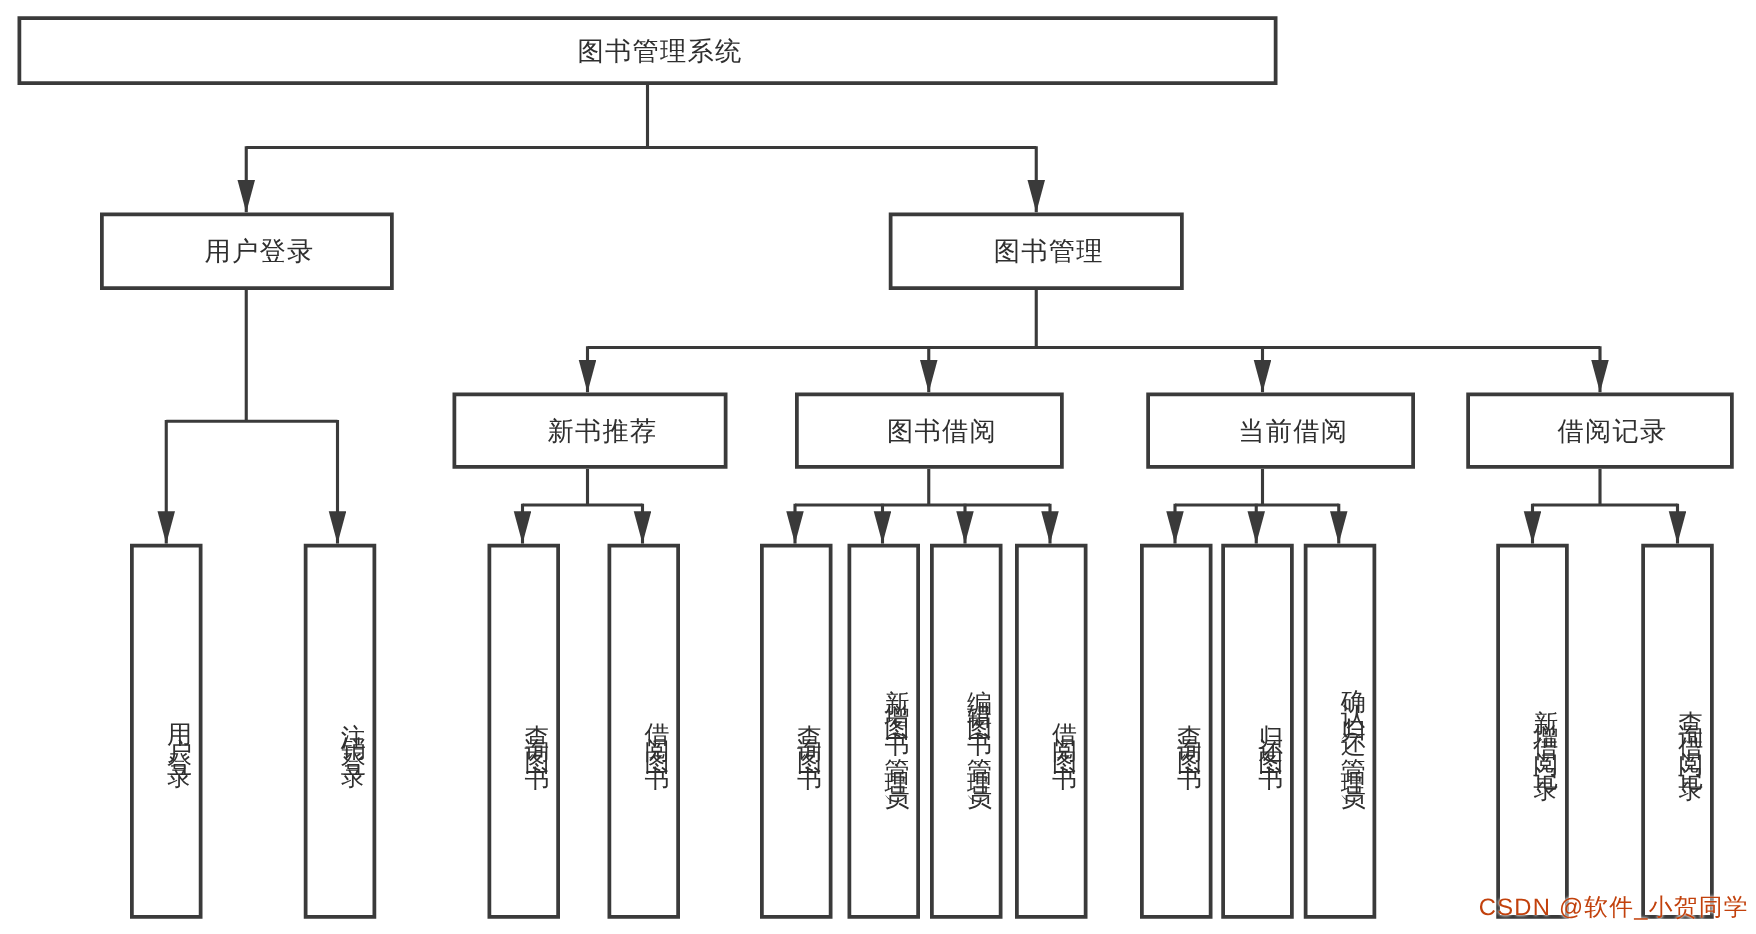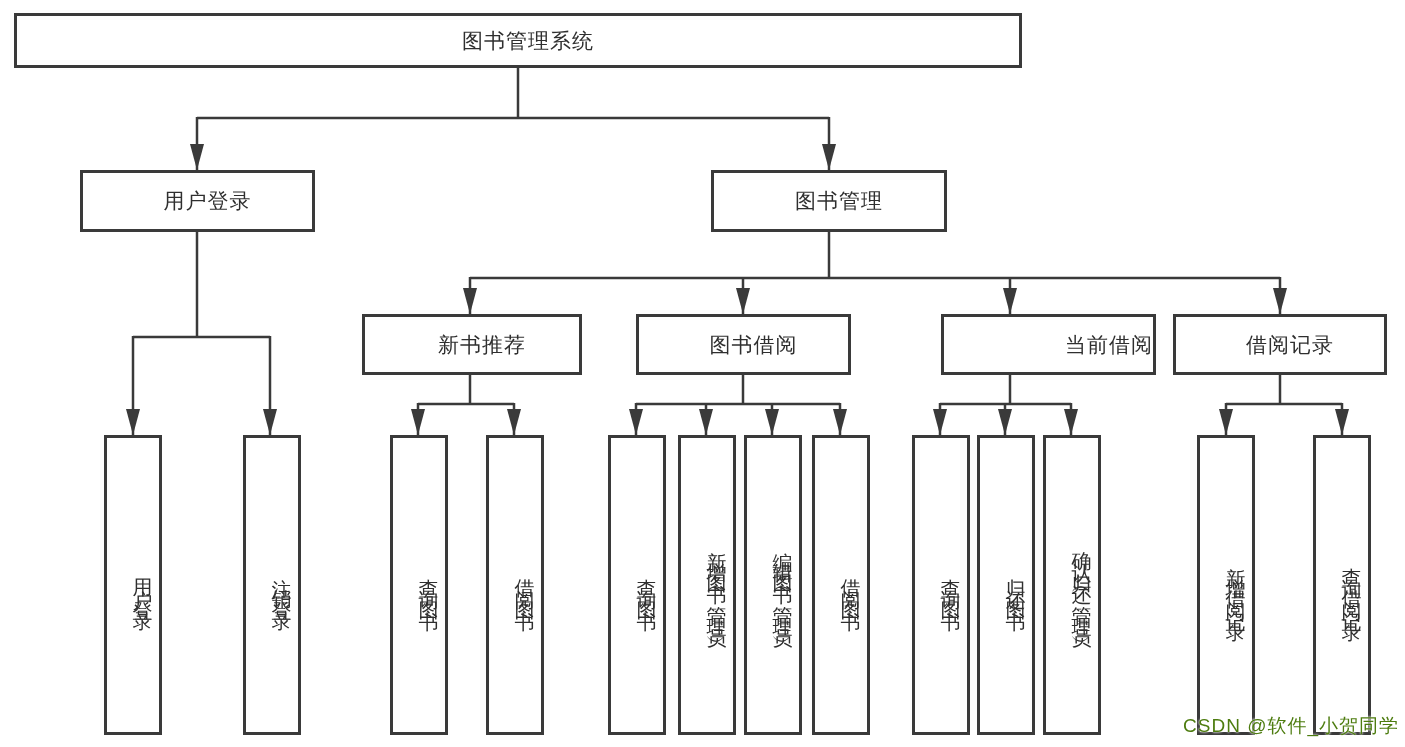--- a/index.html
+++ b/index.html
@@ -32,21 +32,21 @@
     text-orientation:mixed;
     letter-spacing:11px;
     line-height:1;
     white-space:nowrap;
   }
   .watermark{
     position:absolute;
     right:6px;
     bottom:8px;
     font-size:19px;
-    color:#4d7c0f;
+    color:#c2410c;
     text-shadow:0 0 3px #ffffff,0 0 2px #ffffff;
     z-index:5;
     letter-spacing:1px;
   }
 </style>
 </head>
 <body>
 
 <div id="canvas">
 
@@ -110,21 +110,21 @@
   <div class="node h-node" style="left:711px;top:170px;width:236px;height:62px;text-align:center;">
     <span>图书管理</span>
   </div>
 
   <div class="node h-node" style="left:362px;top:314px;width:220px;height:61px;">
     <span>新书推荐</span>
   </div>
   <div class="node h-node" style="left:636px;top:314px;width:215px;height:61px;">
     <span>图书借阅</span>
   </div>
-  <div class="node h-node" style="left:941px;top:314px;width:215px;height:61px;justify-content:flex-end;">
+  <div class="node h-node" style="left:917px;top:314px;width:215px;height:61px;">
     <span>当前借阅</span>
   </div>
   <div class="node h-node" style="left:1173px;top:314px;width:214px;height:61px;justify-content:center;">
     <span>借阅记录</span>
   </div>
 
   <div class="node leaf" style="left:104px;">
     <span class="vtext">用户登录</span>
   </div>
   <div class="node leaf" style="left:243px;">

